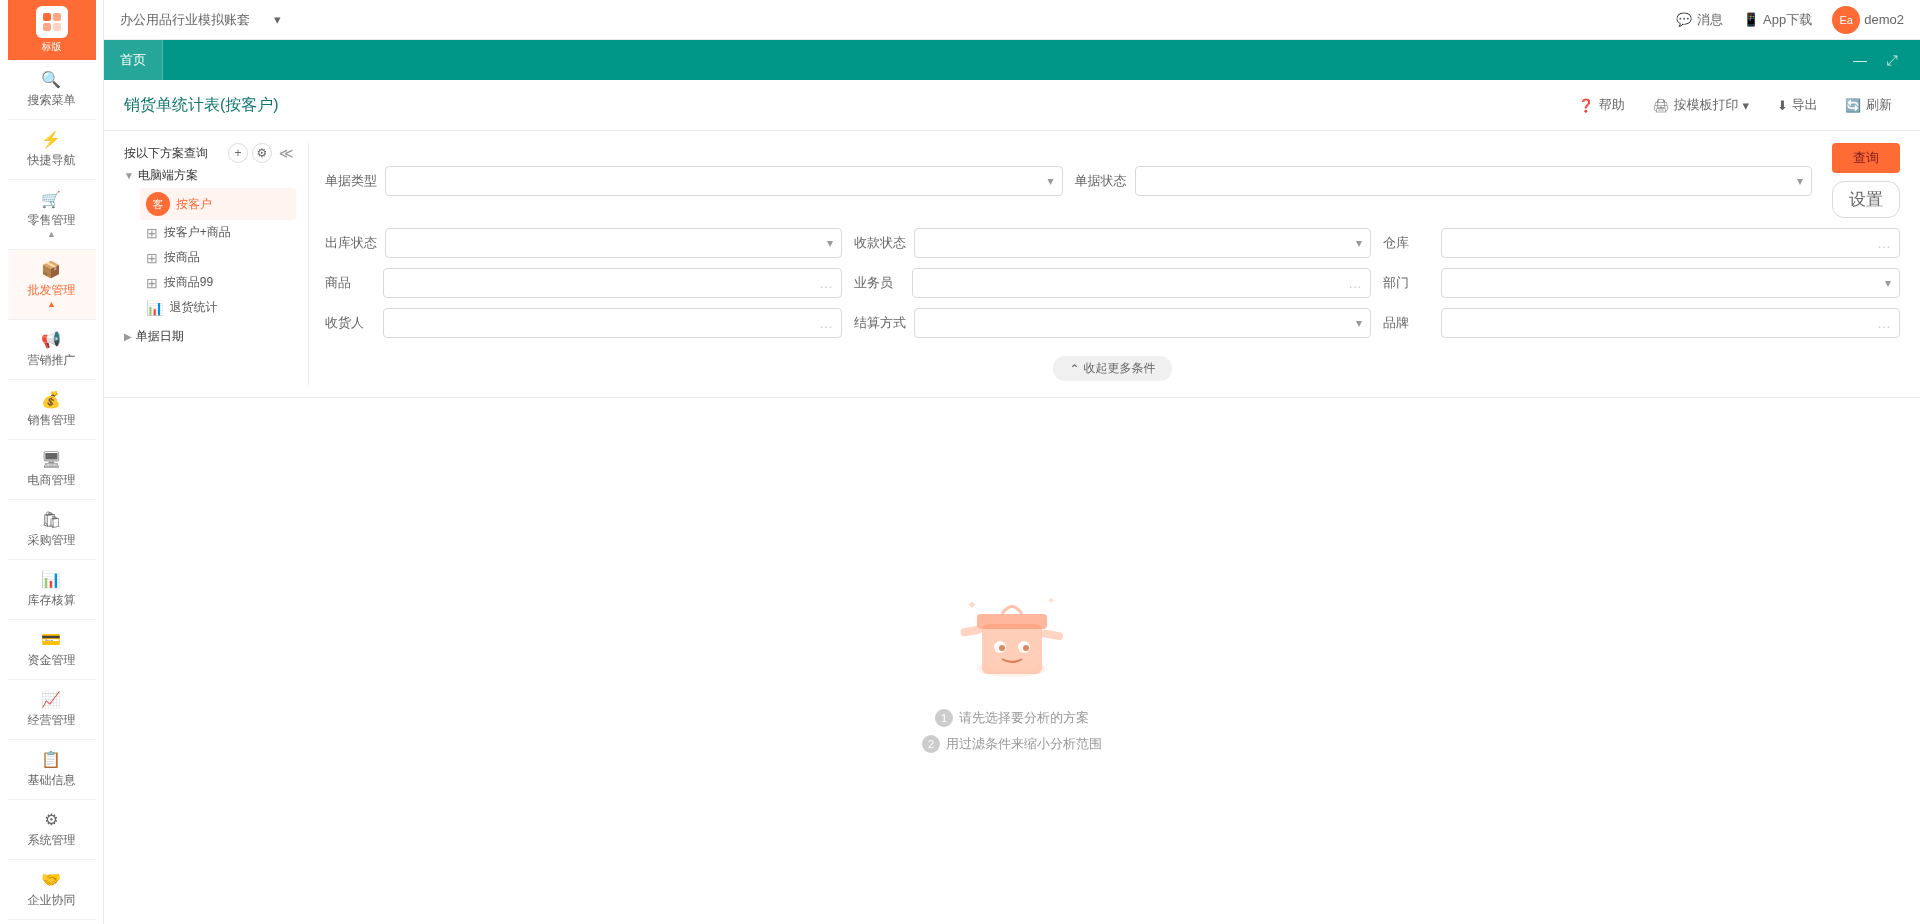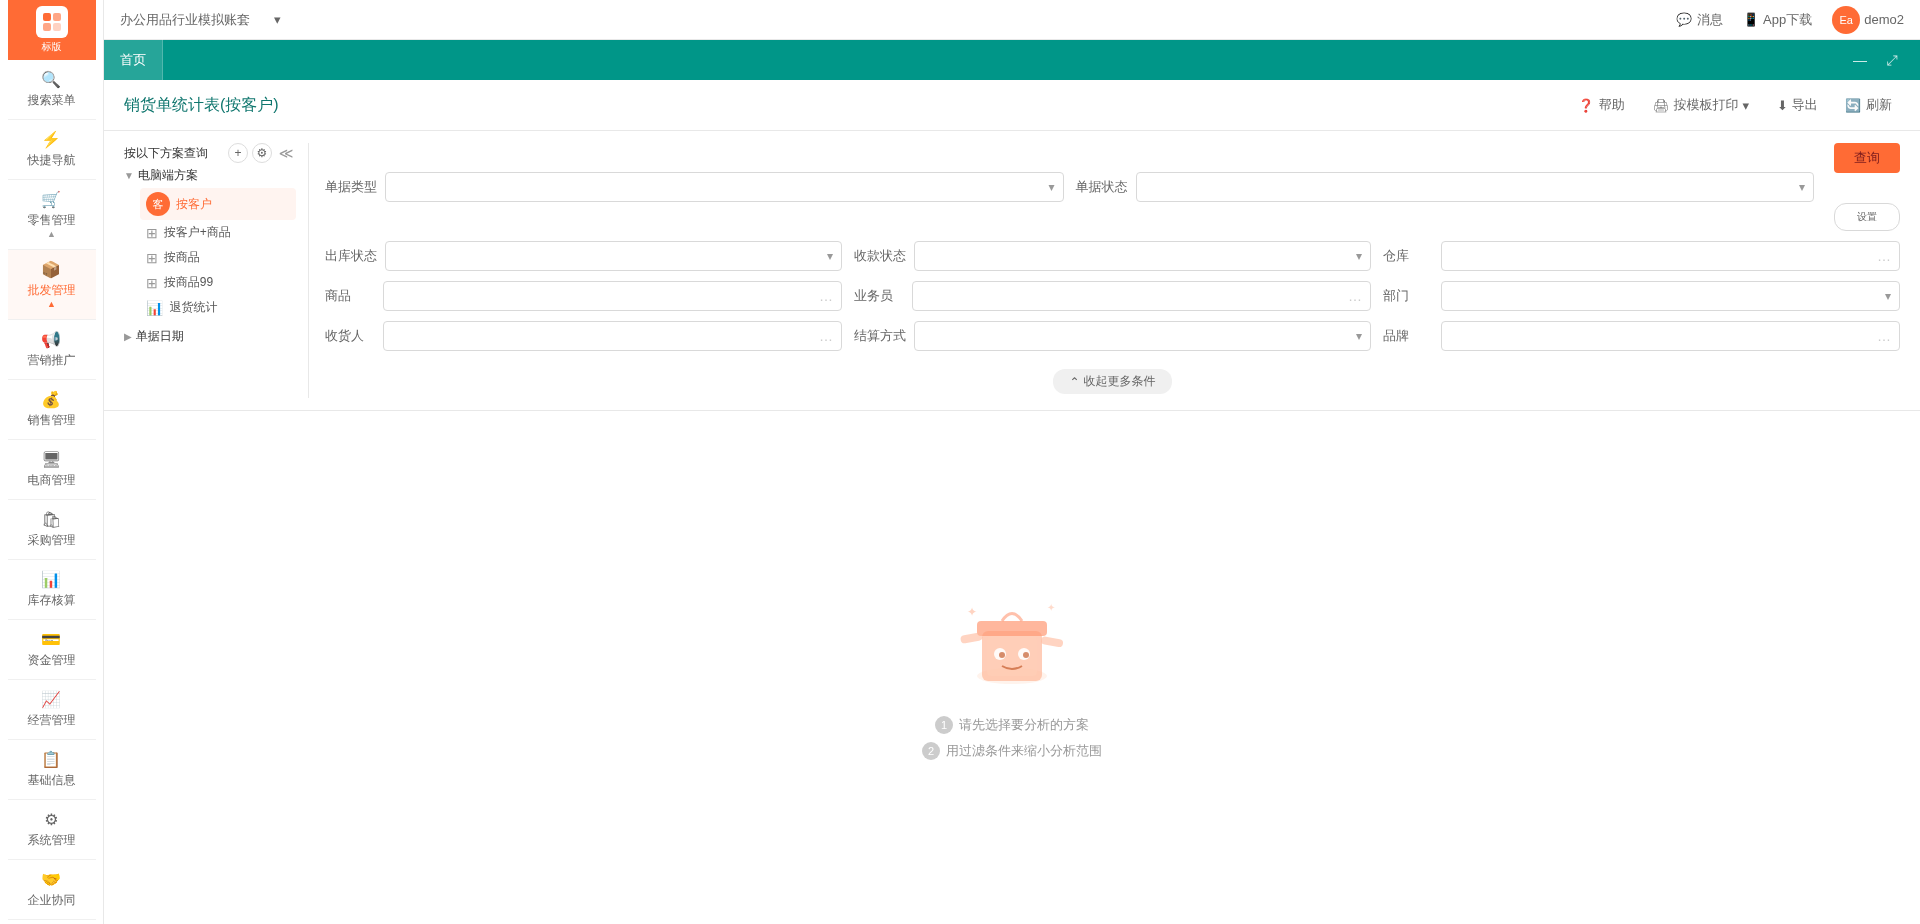--- a/index.html
+++ b/index.html
@@ -433,23 +433,22 @@
       font-size: 13px;
       cursor: pointer;
       white-space: nowrap;
     }
     .action-btn-secondary {
       background: #fff;
       color: #666;
       border: 1px solid #d9d9d9;
       border-radius: 12px;
       padding: 6px 16px;
-      font-size: 10px;
-      cursor: pointer;
-      margin-top: 22px;
+      font-size: 17px;
+      cursor: pointer;
     }
 
     .filter-actions {
       display: flex;
       flex-direction: column;
       gap: 8px;
       margin-left: 8px;
     }
 
     

